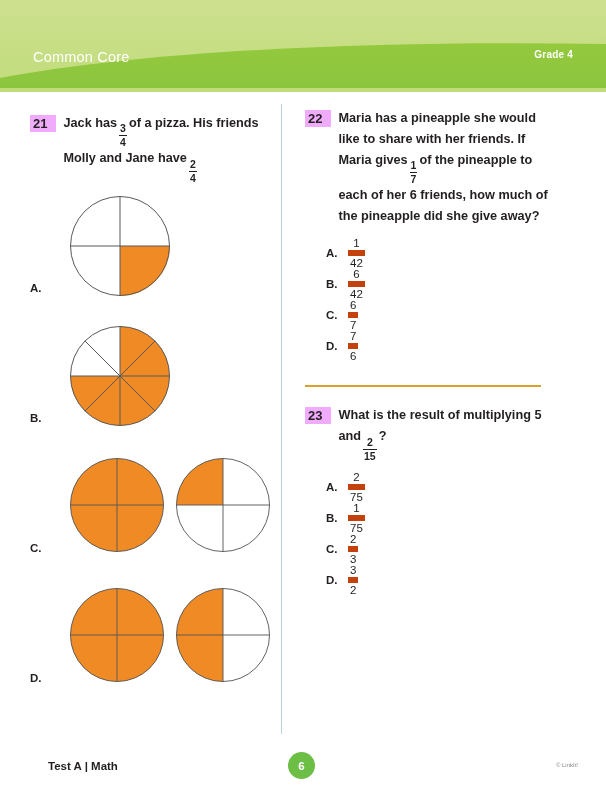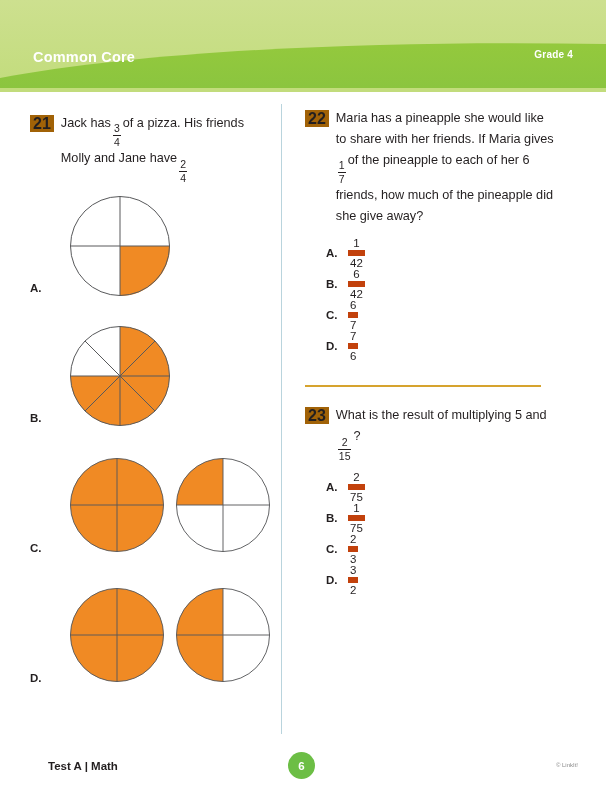--- a/index.html
+++ b/index.html
@@ -23,21 +23,21 @@
     width: 606px;
     height: 96px;
     overflow: hidden;
   }
   .header svg { display: block; }
   .header-title {
     position: absolute;
     left: 33px;
     top: 49px;
     font-size: 14.5px;
-    font-weight: bold;
+    font-weight: normal;
     color: #ffffff;
     letter-spacing: 0.2px;
   }
   .header-grade {
     position: absolute;
     right: 33px;
     top: 49px;
     font-size: 10px;
     font-weight: bold;
     color: #ffffff;
@@ -50,32 +50,33 @@
     left: 281px;
     top: 104px;
     width: 1px;
     height: 630px;
     background: #b9d4dd;
   }
 
   
   .qnum {
     display: inline-block;
-    background: #a16207;
-    color: #231f20;
-    font-weight: bold;
-    font-size: 16px;
+    background: #f0abfc;
+    color: #231f20;
+    font-weight: bold;
+    font-size: 13px;
     line-height: 15px;
-    padding: 1px 3px 1px 3px;
+    padding: 1px 9px 1px 3px;
     vertical-align: top;
   }
   .qtext {
     font-size: 12.7px;
     line-height: 21px;
     color: #231f20;
+    font-weight: bold;
   }
   .qrow {
     display: flex;
     align-items: flex-start;
   }
   .qrow .qnum { margin-top: 2px; margin-right: 7px; flex: 0 0 auto; }
   .qrow .qtext { flex: 1 1 auto; }
 
   
   .frac {

